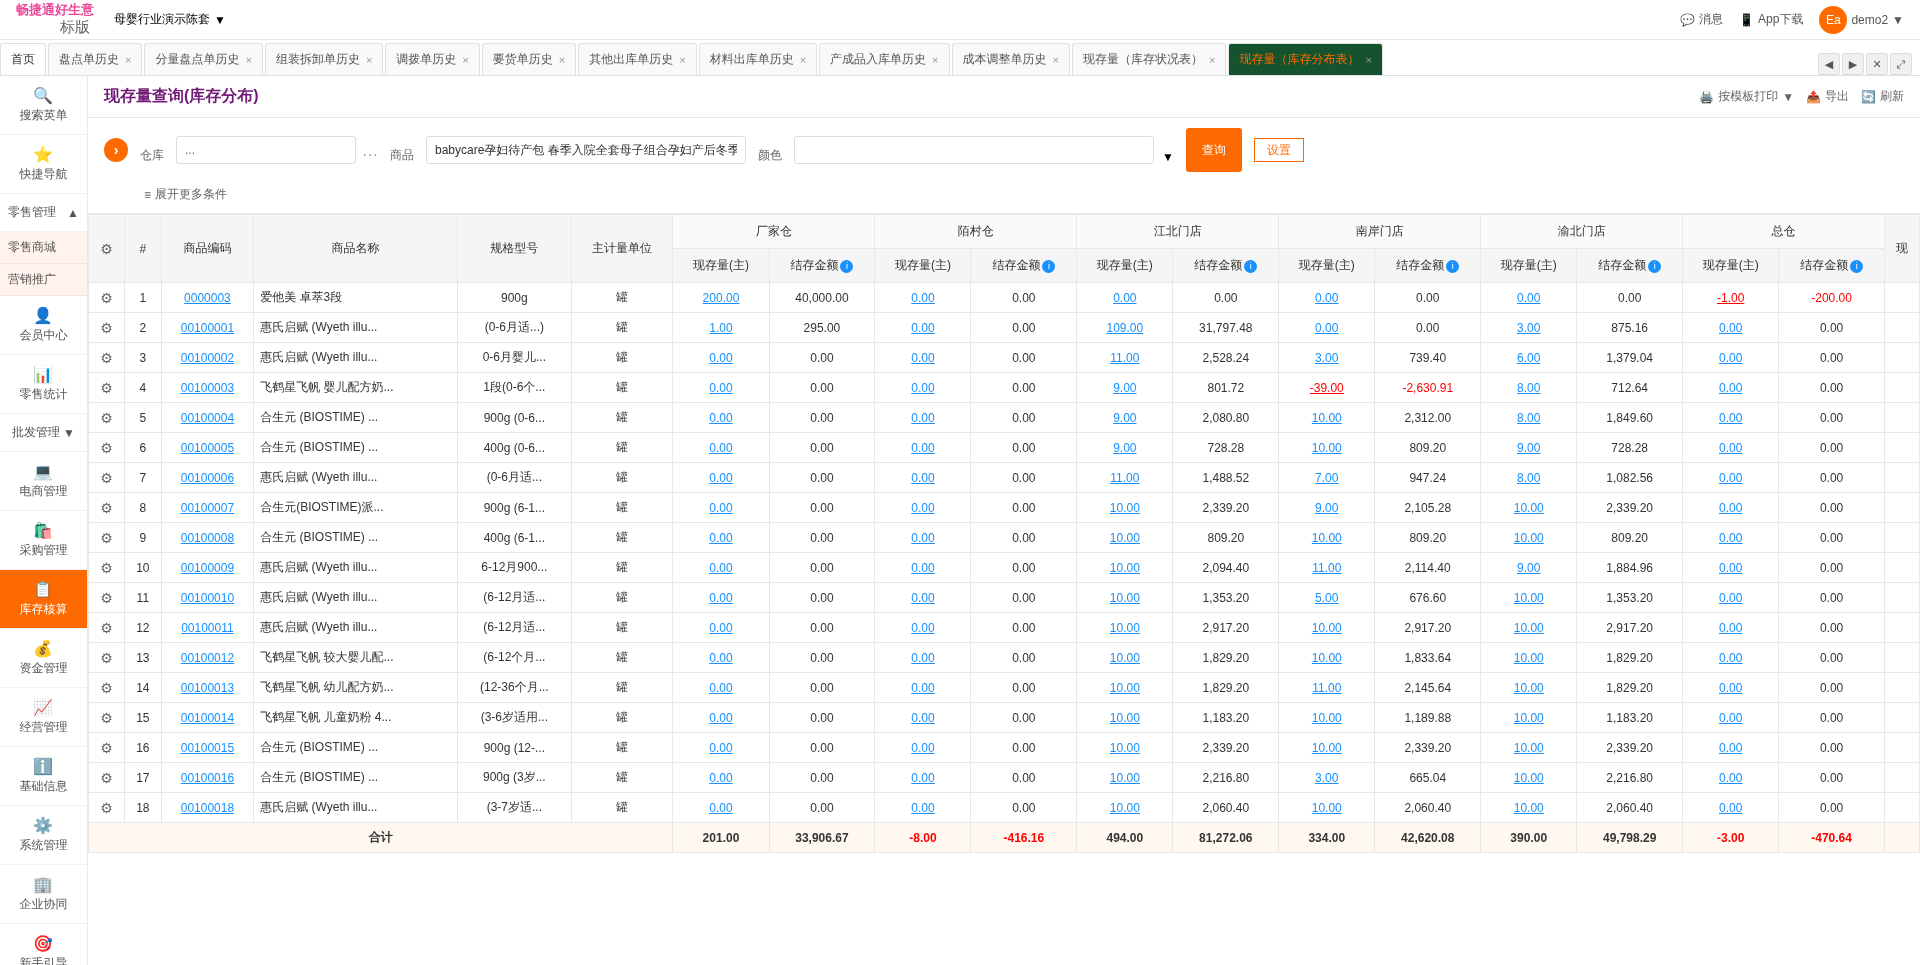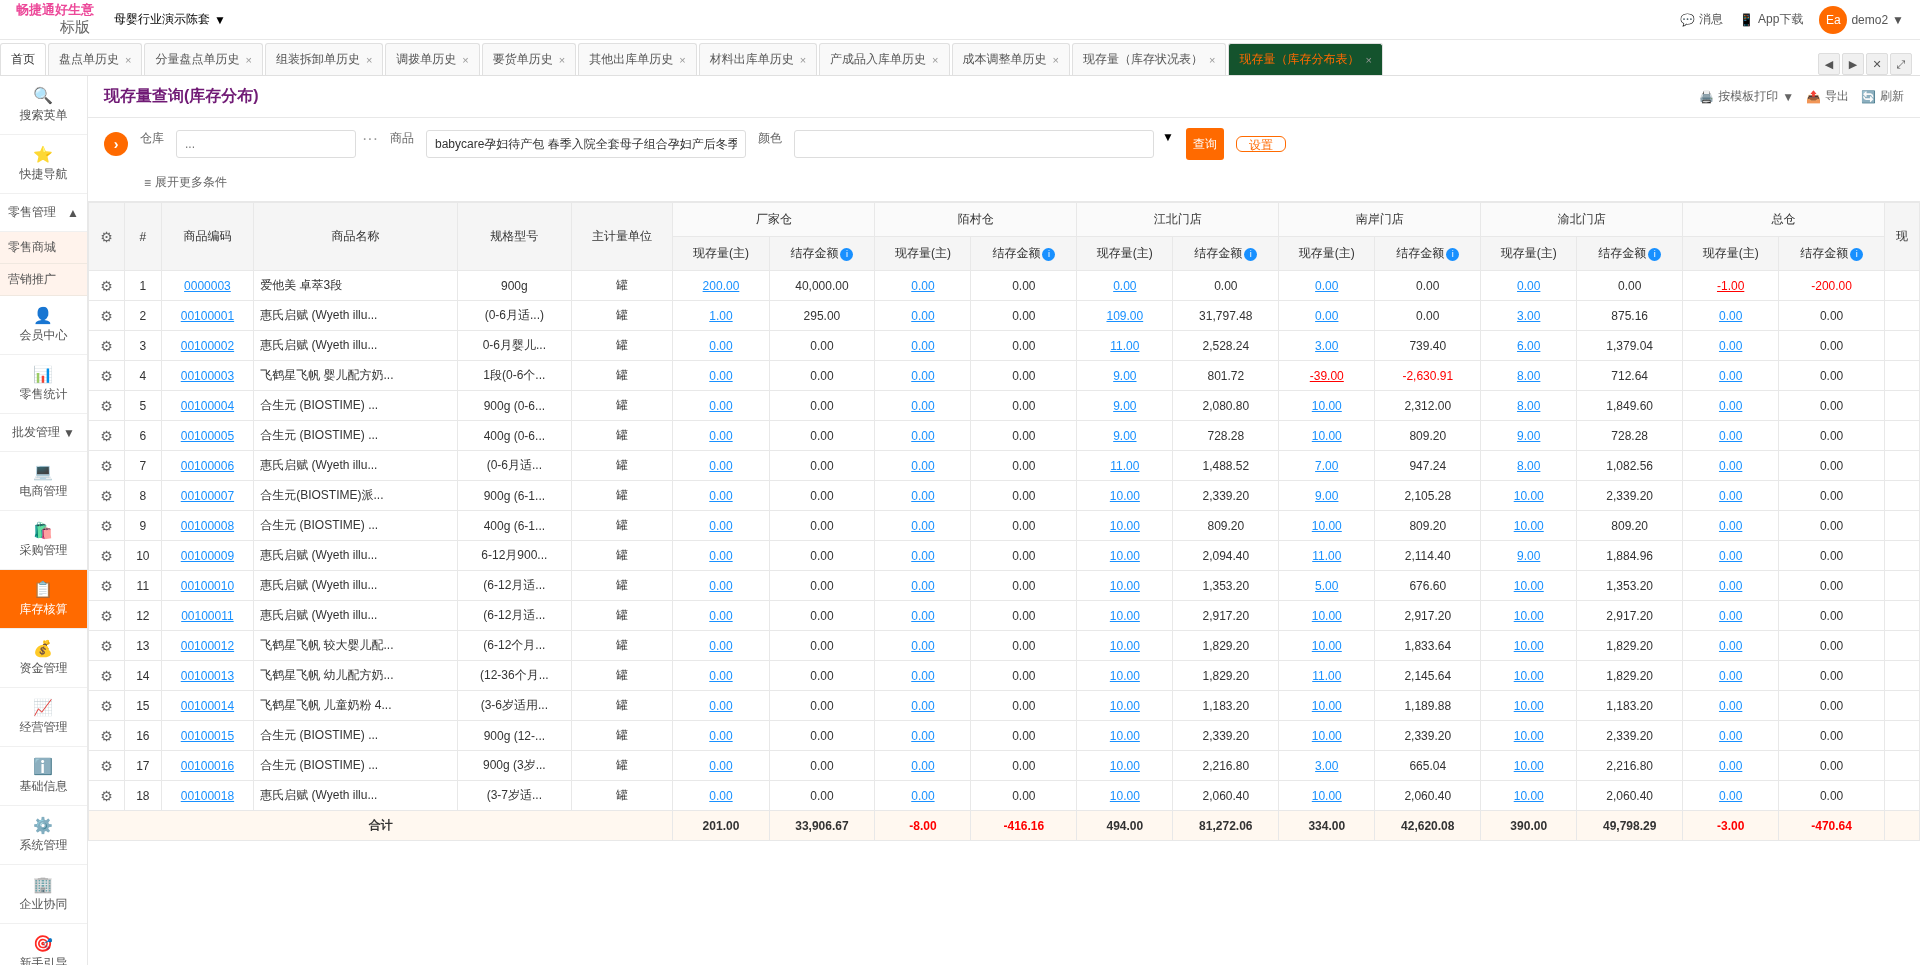--- a/index.html
+++ b/index.html
@@ -192,21 +192,21 @@
       border-bottom: 1px solid #e8e8e8;
     }
     .filter-row {
       display: flex;
       align-items: center;
       gap: 12px;
       flex-wrap: wrap;
     }
     .filter-group {
       display: flex;
-      align-items: flex-start;
+      align-items: flex-end;
       gap: 6px;
     }
     .filter-label {
       color: #666;
       white-space: nowrap;
       min-width: 30px;
     }
     .filter-input {
       height: 28px;
       border: 1px solid #ddd;
@@ -226,36 +226,36 @@
     .expand-btn {
       display: flex;
       align-items: center;
       gap: 4px;
       color: #666;
       cursor: pointer;
       font-size: 12px;
       margin-top: 8px;
     }
     .search-btn {
-      height: 32px;
-      padding: 0 7px;
+      height: 44px;
+      padding: 0 16px;
       background: #ff6a00;
       color: white;
       border: none;
       border-radius: 3px;
       cursor: pointer;
       font-size: 12px;
     }
     .setting-btn {
-      height: 16px;
+      height: 24px;
       padding: 0 12px;
       background: #fff;
       color: #ff6a00;
       border: 1px solid #ff6a00;
-      border-radius: 6px;
+      border-radius: 0;
       cursor: pointer;
       font-size: 12px;
     }
     .orange-arrow-btn {
       width: 24px; height: 24px;
       background: #ff6a00;
       color: white;
       border: none;
       border-radius: 50%;
       cursor: pointer;

